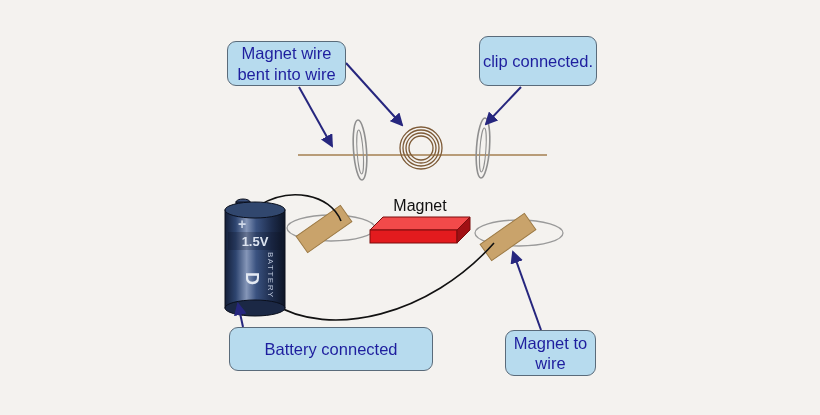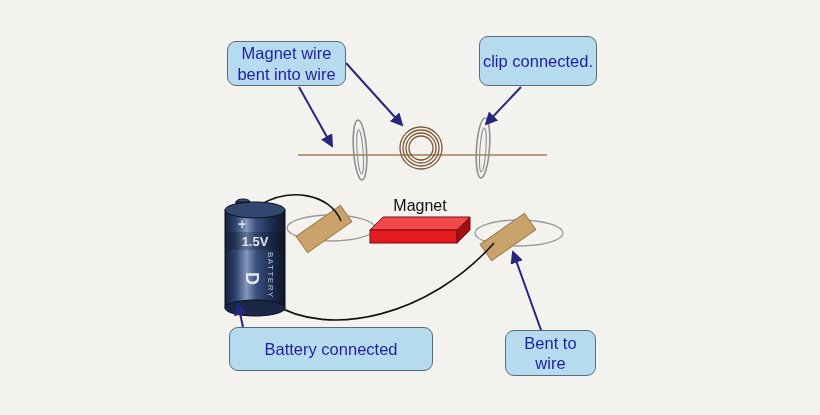--- a/index.html
+++ b/index.html
@@ -101,17 +101,17 @@
 
   <div class="callout callout-clips">
     <span>clip connected.</span>
   </div>
 
   <div class="callout callout-battery">
     <span>Battery connected</span>
   </div>
 
   <div class="callout callout-tape">
-    <span>Bent to</span>
+    <span>Magnet to</span>
     <span>wire</span>
   </div>
 
 </div>
 
 </body></html>

